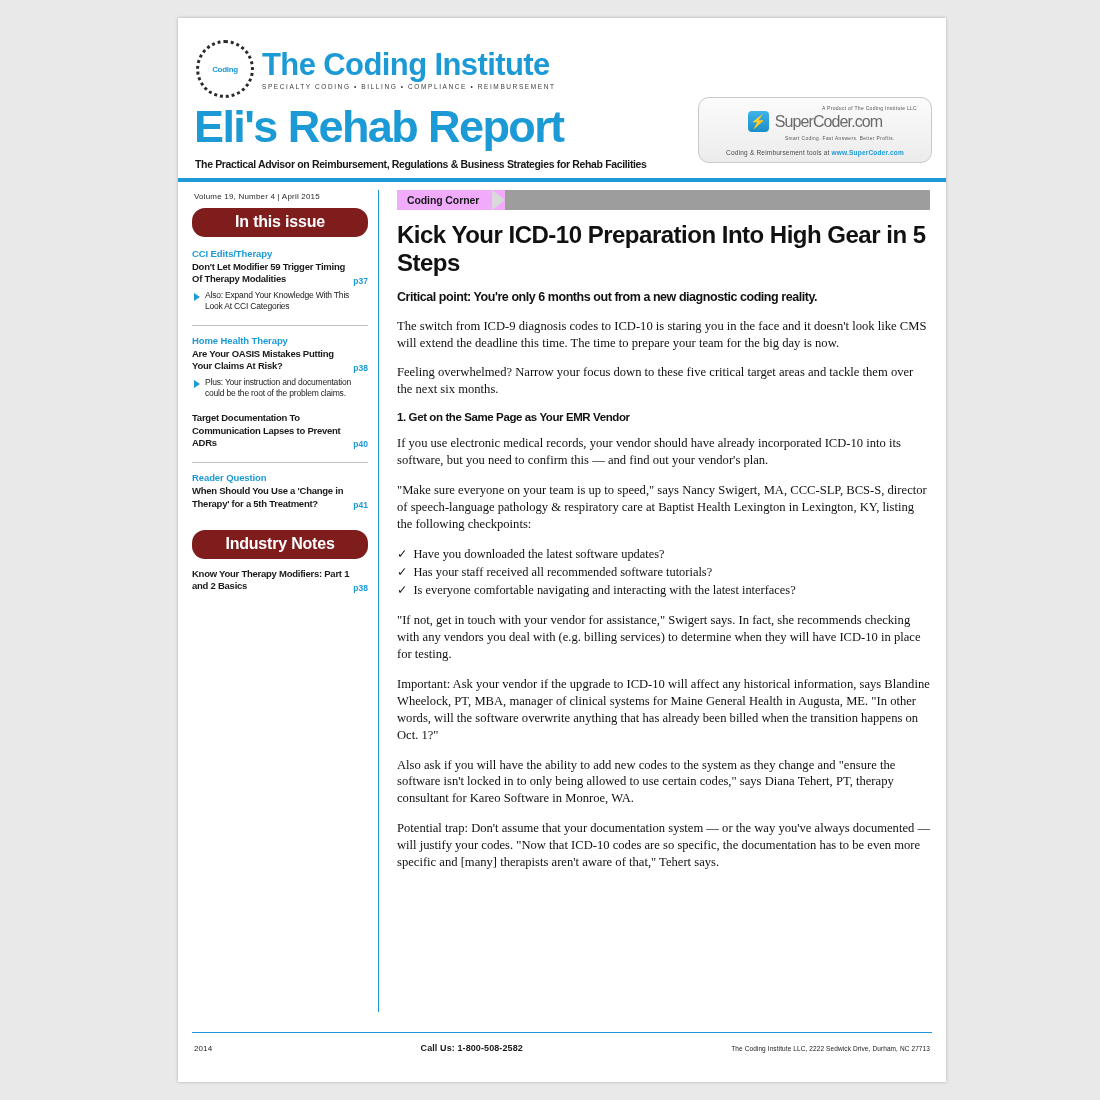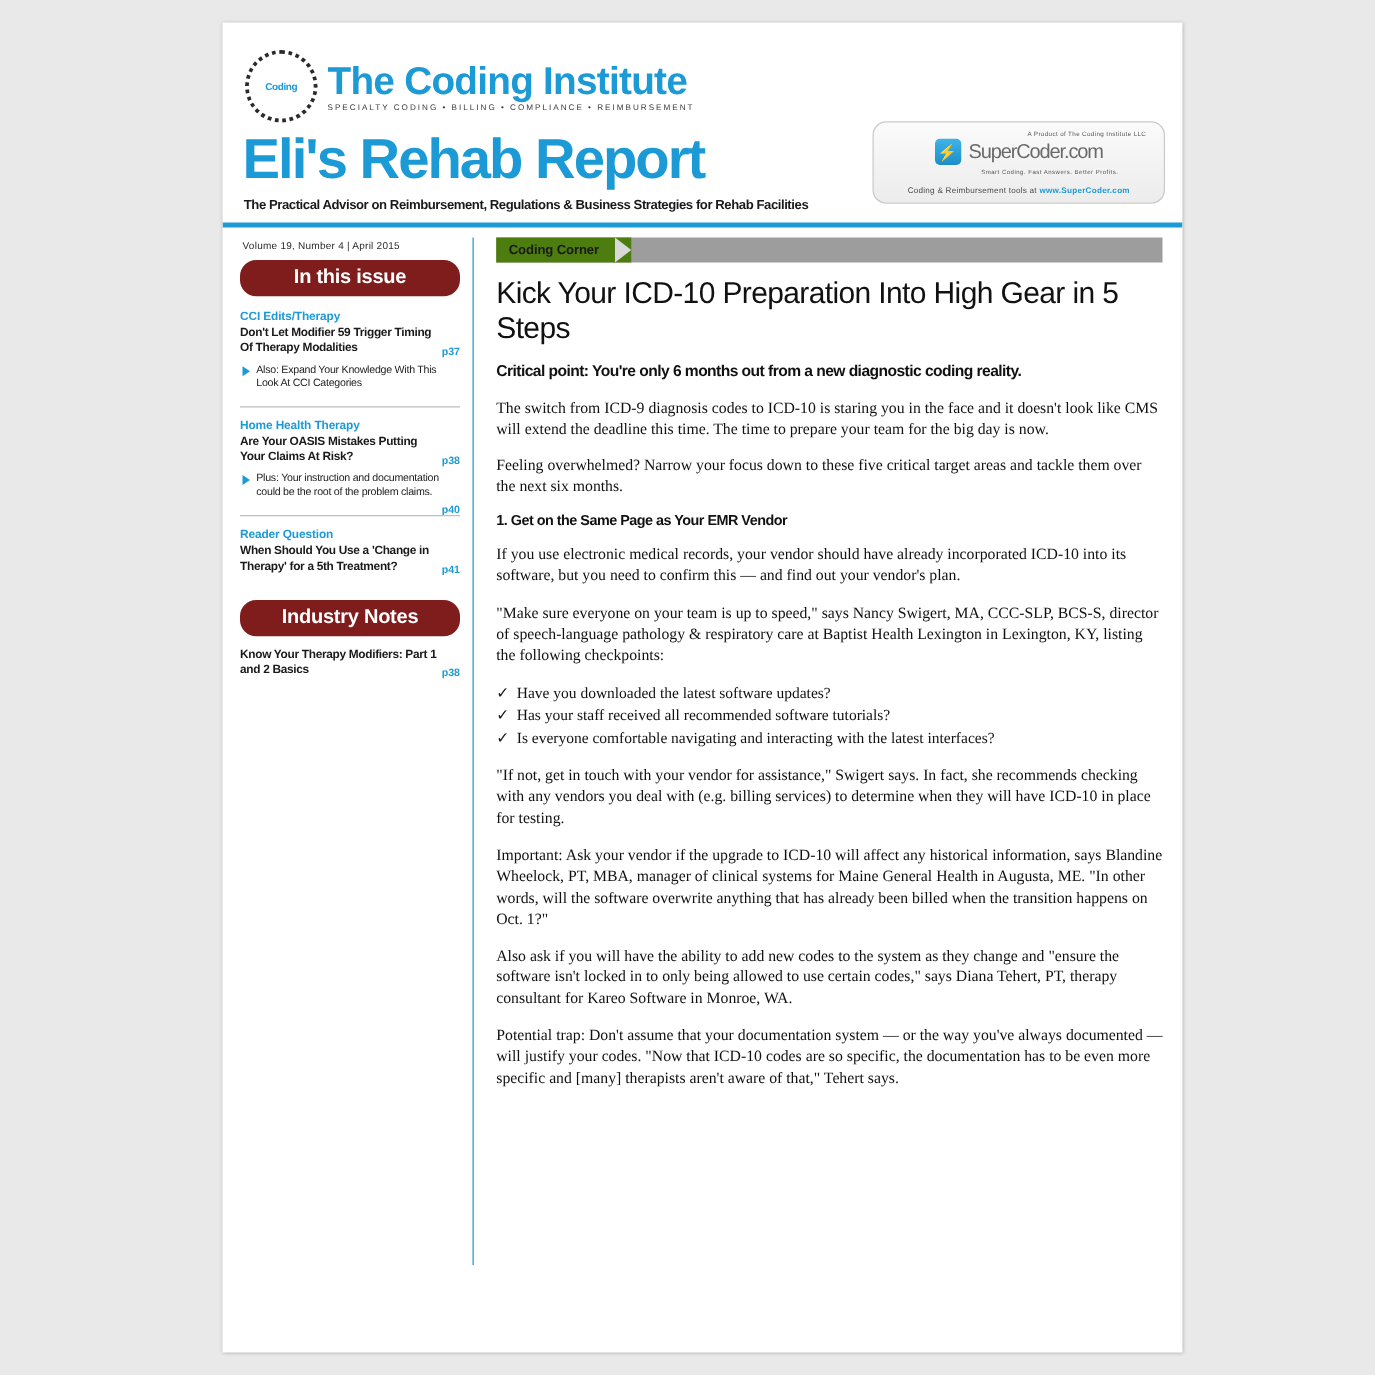--- a/index.html
+++ b/index.html
@@ -122,33 +122,33 @@
     font-family:"Liberation Sans",sans-serif;font-size:8.5px;color:#222;
     line-height:1.32;letter-spacing:-.2px;filter:blur(.5px);
   }
   .toc-div{height:1px;background:#bfbfbf;margin:10px 0 9px;}
   .pill2{margin-top:20px;}
   .notes-item{position:relative;margin-top:9px;padding-right:18px;}
 
   
   .kicker-bar{position:relative;height:20px;background:#9d9d9d;margin-bottom:11px;}
   .kicker-tab{
-    position:absolute;left:0;top:0;height:20px;background:#4d7c0f;
+    position:absolute;left:0;top:0;height:20px;background:#f0abfc;
     padding:0 26px 0 10px;display:flex;align-items:center;
     font-family:"Liberation Sans",sans-serif;font-weight:bold;font-size:10.5px;
     color:#1a1a1a;letter-spacing:-.1px;
   }
   .kicker-tab:after{
     content:"";position:absolute;right:-0px;top:0;
     border-left:13px solid #d9d9d9;
     border-top:10px solid transparent;border-bottom:10px solid transparent;
   }
   h1.headline{
     font-family:"Liberation Sans",sans-serif;
-    font-size:24px;font-weight:normal;color:#111;
+    font-size:24px;font-weight:bold;color:#111;
     margin:0 0 13px;line-height:1.16;letter-spacing:-.5px;
   }
   .deck{
     font-family:"Liberation Sans",sans-serif;
     font-size:12.5px;font-weight:bold;color:#111;
     margin:0 0 14px;letter-spacing:-.45px;filter:blur(.35px);
   }
   p.body{
     font-family:"Liberation Serif",serif;
     font-size:12.6px;color:#111;line-height:1.34;
@@ -246,20 +246,21 @@
           </div>
           <div class="toc-bul">
             <div class="tri"></div>
             <div class="toc-bul-txt">Plus: Your instruction and documentation could be the root of the problem claims.</div>
           </div>
         </div>
 
 
         <div class="toc-sec">
           <div class="toc-head">
+            <div class="toc-title">Target Documentation To Communication Lapses to Prevent ADRs</div>
             <div class="toc-pg">p40</div>
           </div>
         </div>
 
         <div class="toc-div"></div>
 
         <div class="toc-sec">
           <div class="toc-cat">Reader Question</div>
           <div class="toc-head">
             <div class="toc-title">When Should You Use a 'Change in Therapy' for a 5th Treatment?</div>
@@ -313,14 +314,22 @@
       </ul>
 
       <p class="body">"If not, get in touch with your vendor for assistance," Swigert says. In fact, she recommends checking with any vendors you deal with (e.g. billing services) to determine when they will have ICD-10 in place for testing.</p>
       <p class="body">Important: Ask your vendor if the upgrade to ICD-10 will affect any historical information, says Blandine Wheelock, PT, MBA, manager of clinical systems for Maine General Health in Augusta, ME. "In other words, will the software overwrite anything that has already been billed when the transition happens on Oct. 1?"</p>
       <p class="body">Also ask if you will have the ability to add new codes to the system as they change and "ensure the software isn't locked in to only being allowed to use certain codes," says Diana Tehert, PT, therapy consultant for Kareo Software in Monroe, WA.</p>
       <p class="body">Potential trap: Don't assume that your documentation system — or the way you've always documented — will justify your codes. "Now that ICD-10 codes are so specific, the documentation has to be even more specific and [many] therapists aren't aware of that," Tehert says.</p>
 
     </div>
   </div>
 
+  <div class="footbar">
+    <div class="foot-rule"></div>
+    <div class="foot-row">
+      <div>2014</div>
+      <div class="foot-mid">Call Us: 1-800-508-2582</div>
+      <div class="foot-right">The Coding Institute LLC, 2222 Sedwick Drive, Durham, NC 27713</div>
+    </div>
+  </div>
 
 </div>
 
 </body></html>

